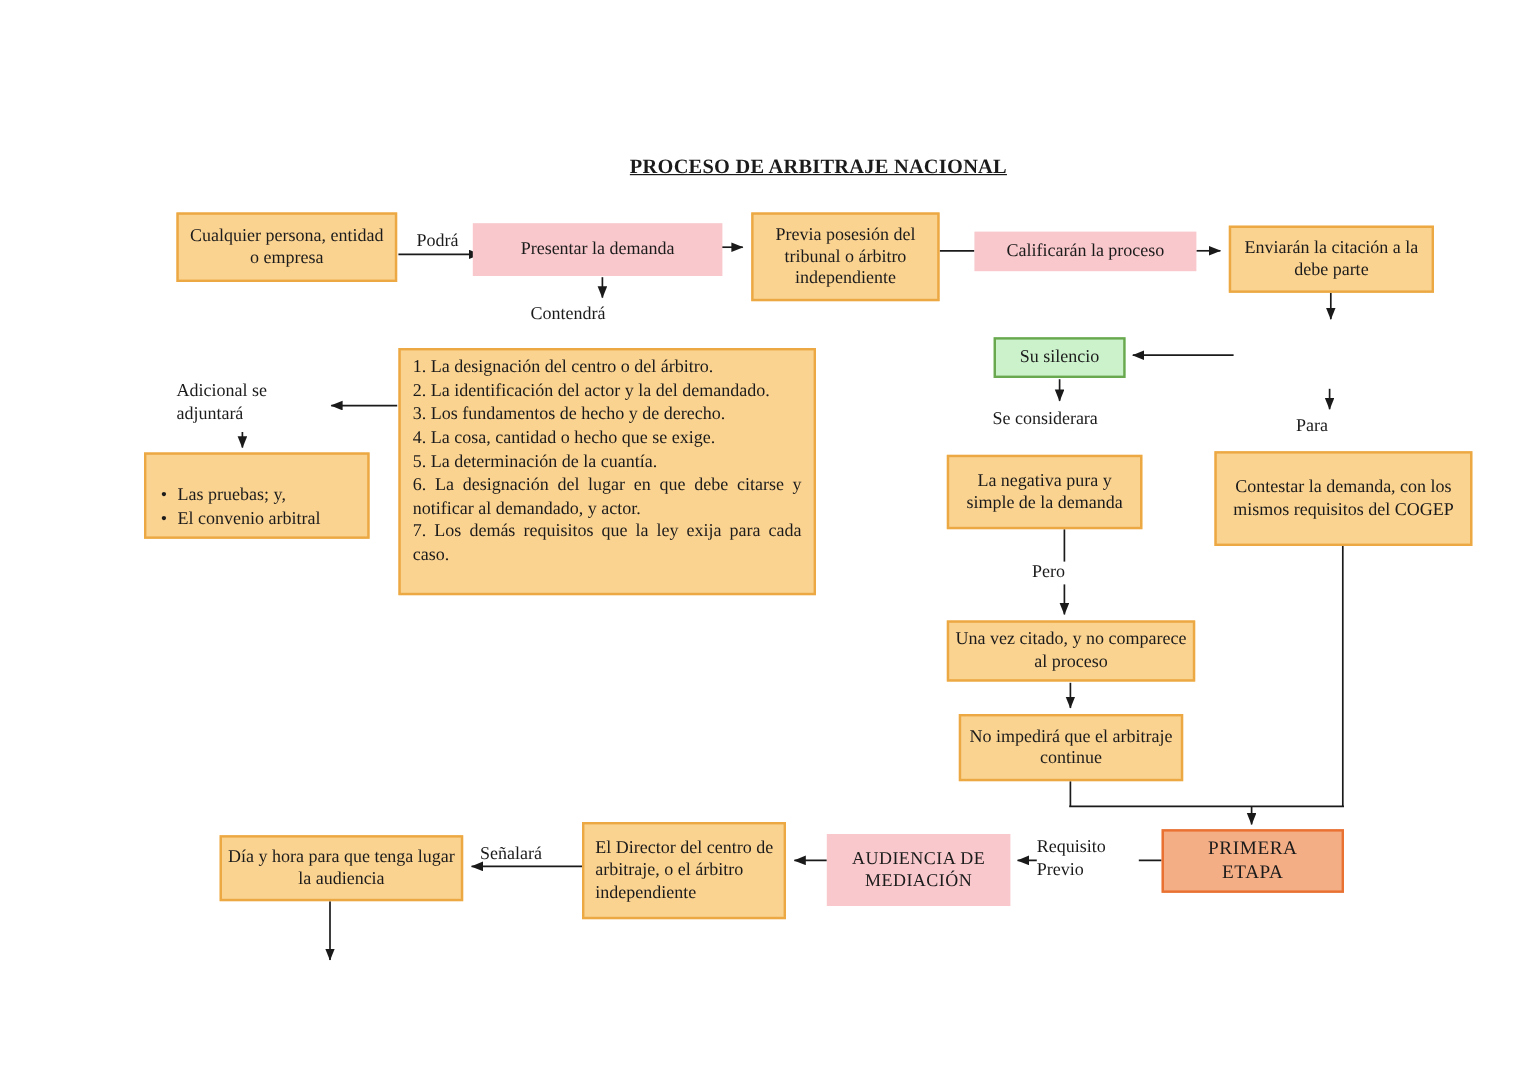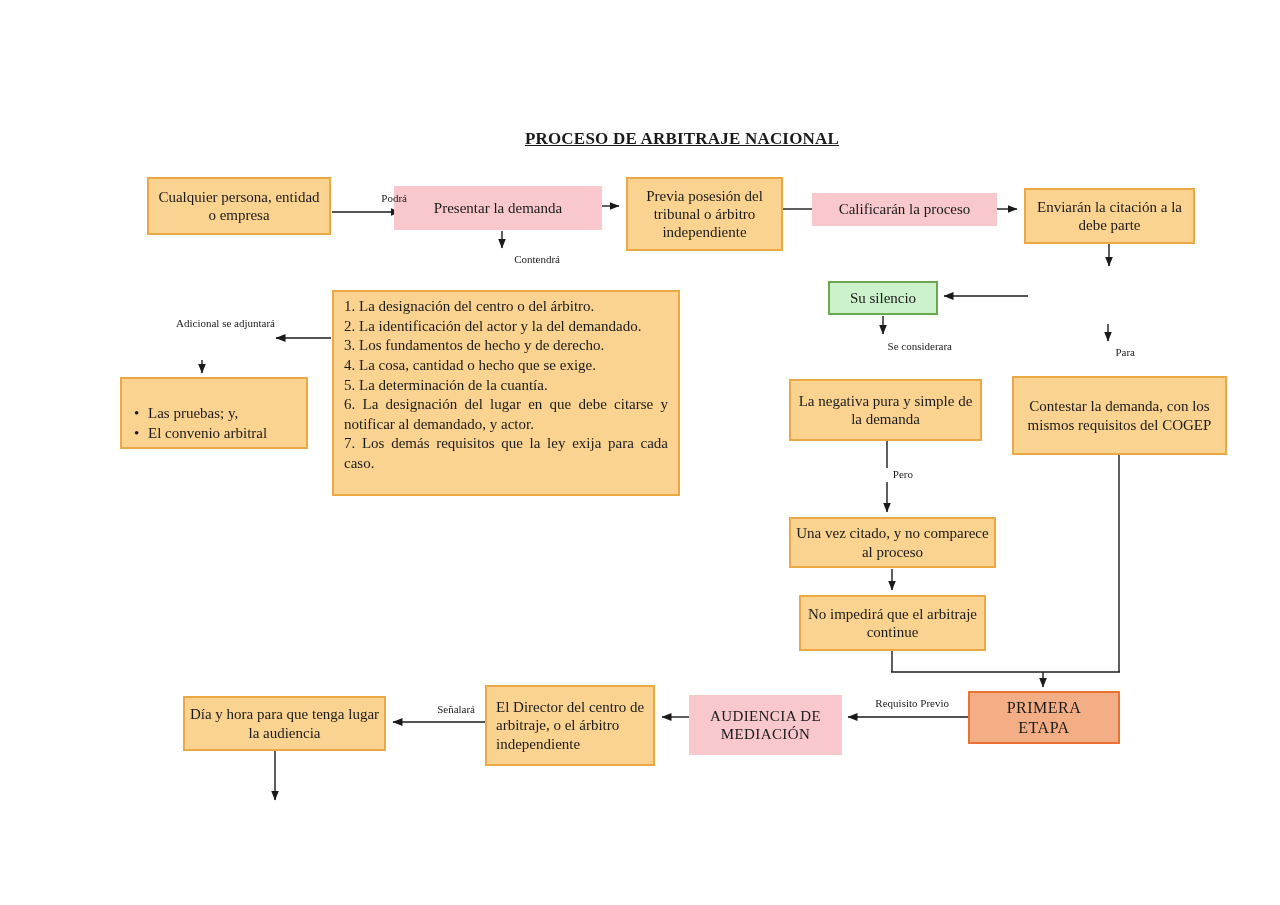--- a/index.html
+++ b/index.html
@@ -21,21 +21,21 @@
   svg.wires{position:absolute;left:0;top:0;z-index:1;}
   .node{
     position:absolute;z-index:2;display:flex;align-items:center;justify-content:center;
     text-align:center;font-size:15px;line-height:1.22;box-sizing:border-box;padding:2px 4px;
   }
   .orange{background:var(--orange-fill);border:2px solid var(--orange-border);}
   .pink{background:var(--pink-fill);border:none;}
   .green{background:var(--green-fill);border:2px solid var(--green-border);}
   .salmon{background:var(--salmon-fill);border:2px solid var(--salmon-border);}
   .lbl{
-    position:absolute;z-index:3;font-size:11px;line-height:1.25;text-align:right;
+    position:absolute;z-index:3;font-size:15px;line-height:1.25;text-align:left;
   }
   .lbl.bg{background:#fff;}
   .listbox{
     position:absolute;z-index:2;box-sizing:border-box;background:var(--orange-fill);
     border:2px solid var(--orange-border);font-size:15px;line-height:1.31;
     padding:5px 10px 4px 10px;
   }
   .listbox .li{text-align:justify;}
   .bullets{
     position:absolute;z-index:2;box-sizing:border-box;background:var(--orange-fill);
@@ -45,21 +45,21 @@
   .bullets .li{text-align:left;padding-left:14px;position:relative;}
   .bullets .li::before{content:"\2022";position:absolute;left:0;top:0;}
   
   .n-persona{left:105px;top:177px;width:184px;height:58px;}
   .n-presentar{left:352px;top:186px;width:208px;height:44px;}
   .n-previa{left:584px;top:177px;width:157px;height:74px;}
   .n-calificaran{left:770px;top:193px;width:185px;height:33px;}
   .n-enviaran{left:982px;top:188px;width:171px;height:56px;}
   .n-concede{left:988px;top:272px;width:164px;height:51px;}
   .n-silencio{left:786px;top:281px;width:110px;height:34px;}
-  .n-negativa{left:747px;top:379px;width:193px;height:62px;}
+  .n-negativa{left:747px;top:379px;width:163px;height:62px;}
   .n-contestar{left:970px;top:376px;width:215px;height:79px;}
   .n-unavez{left:747px;top:517px;width:207px;height:51px;}
   .n-noimpedira{left:757px;top:595px;width:187px;height:56px;}
   .n-primera{left:926px;top:691px;width:152px;height:53px;font-size:16px;letter-spacing:.5px;}
   .n-primera span{display:inline-block;width:110px;}
   .n-audiencia{left:647px;top:695px;width:153px;height:60px;letter-spacing:.4px;}
   .n-director{left:443px;top:685px;width:170px;height:81px;justify-content:flex-start;text-align:left;padding-left:9px;}
   .n-diahora{left:141px;top:696px;width:203px;height:55px;}
   .n-listbox{left:290px;top:290px;width:348px;height:206px;}
   .n-pruebas{left:78px;top:377px;width:188px;height:72px;}

